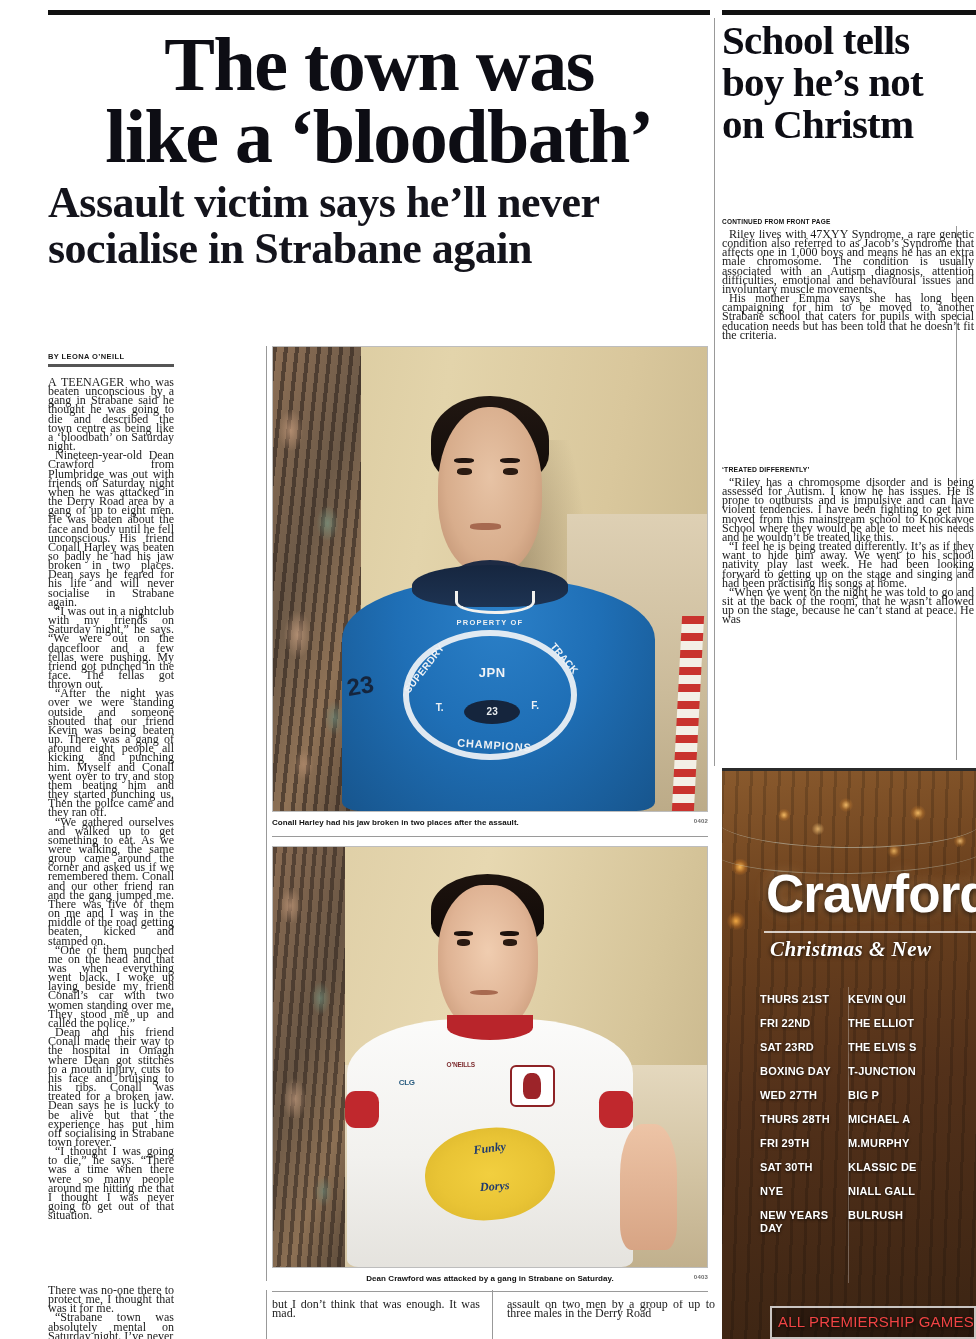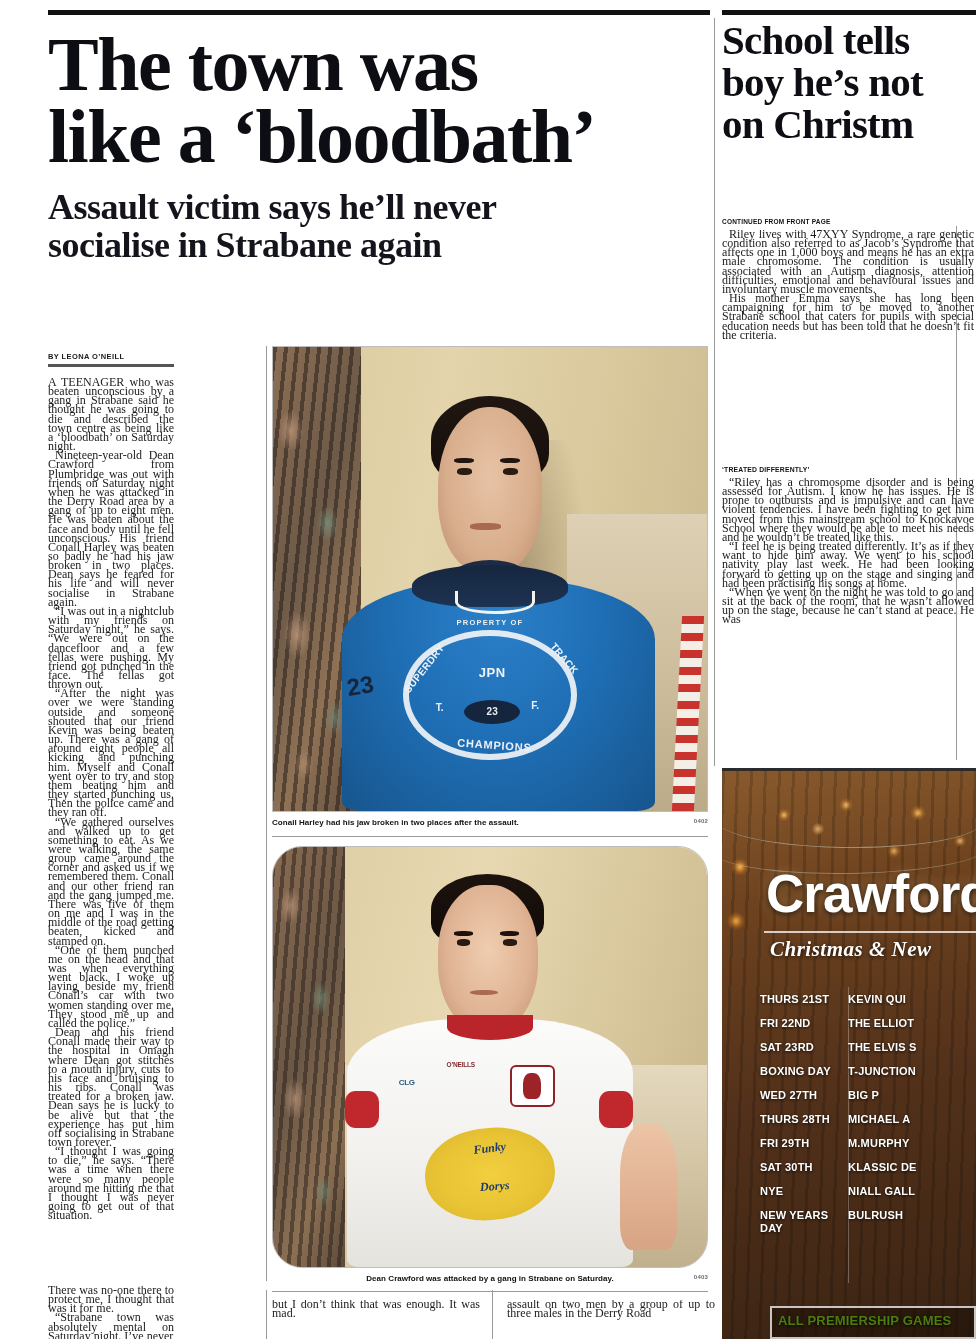--- a/index.html
+++ b/index.html
@@ -57,30 +57,31 @@
   }
   .headline {
     font-family: "Liberation Serif", serif;
     font-weight: bold;
     font-size: 76px;
     line-height: 0.95;
     letter-spacing: -1.5px;
     color: #0d0d14;
     margin: 0;
     padding-top: 8px;
+    text-align: center;
   }
   .headline .l2 { display:block; }
   .subhead {
     font-family: "Liberation Serif", serif;
     font-weight: bold;
-    font-size: 36px;
+    font-size: 44px;
     line-height: 1.04;
     letter-spacing: -0.5px;
     color: #14141c;
-    margin: 17px 0 0 0;
+    margin: 8px 0 0 0;
   }
   .subhead .l2 { display:block; }
 
   
   .byline-wrap {
     position: absolute;
     left: 48px;
     top: 352px;
     width: 126px;
   }
@@ -121,21 +122,21 @@
   #col-right-b{ left: 498px; top: 1300px; width: 208px; height: 40px; margin-left: 9px; }
 
   
   .photo {
     position: absolute;
     border: 1px solid #bdbdbd;
     box-sizing: border-box;
     overflow: hidden;
   }
   #photo-top { left: 272px; top: 346px; width: 436px; height: 466px; }
-  #photo-bottom { left: 272px; top: 846px; width: 436px; height: 422px; border-radius: 30px; }
+  #photo-bottom { left: 272px; top: 846px; width: 436px; height: 422px; }
 
   .ph-bg { position:absolute; inset:0; }
 
   
   .p1-wall { position:absolute; left:0; top:0; right:0; bottom:0;
     background: linear-gradient(100deg,#d8c89c 0%, #e3d4ab 35%, #d9c79c 70%, #c9b88e 100%); }
   .p1-curtain { position:absolute; left:0; top:0; width:88px; height:100%;
     background:
       repeating-linear-gradient(96deg, rgba(40,30,25,.55) 0 4px, rgba(0,0,0,0) 4px 11px),
       linear-gradient(110deg,#8d6f55 0%, #6d5a48 40%, #8f7256 70%, #5e4c3c 100%);
@@ -461,22 +462,22 @@
   }
   .banner-box {
     position:absolute; left:770px; top:1306px; width:206px; height:33px;
     border:2px solid rgba(255,255,255,.75);
     background: rgba(20,12,6,.45);
     box-sizing:border-box;
     overflow:hidden;
   }
   .banner-text {
     position:absolute; left:6px; top:5px;
-    font-family:"Liberation Sans", sans-serif; font-weight:bold;
-    font-size:13px; color:#4d7c0f; letter-spacing:0.2px; white-space:nowrap;
+    font-family:"Liberation Sans", sans-serif; font-weight:normal;
+    font-size:15px; color:#ef4444; letter-spacing:0.2px; white-space:nowrap;
     text-shadow: 0 1px 3px rgba(0,0,0,.85);
   }
 </style>
 </head>
 <body>
 
 <div class="page">
 
   <div class="top-rule"></div>
   <div class="top-rule-right"></div>

